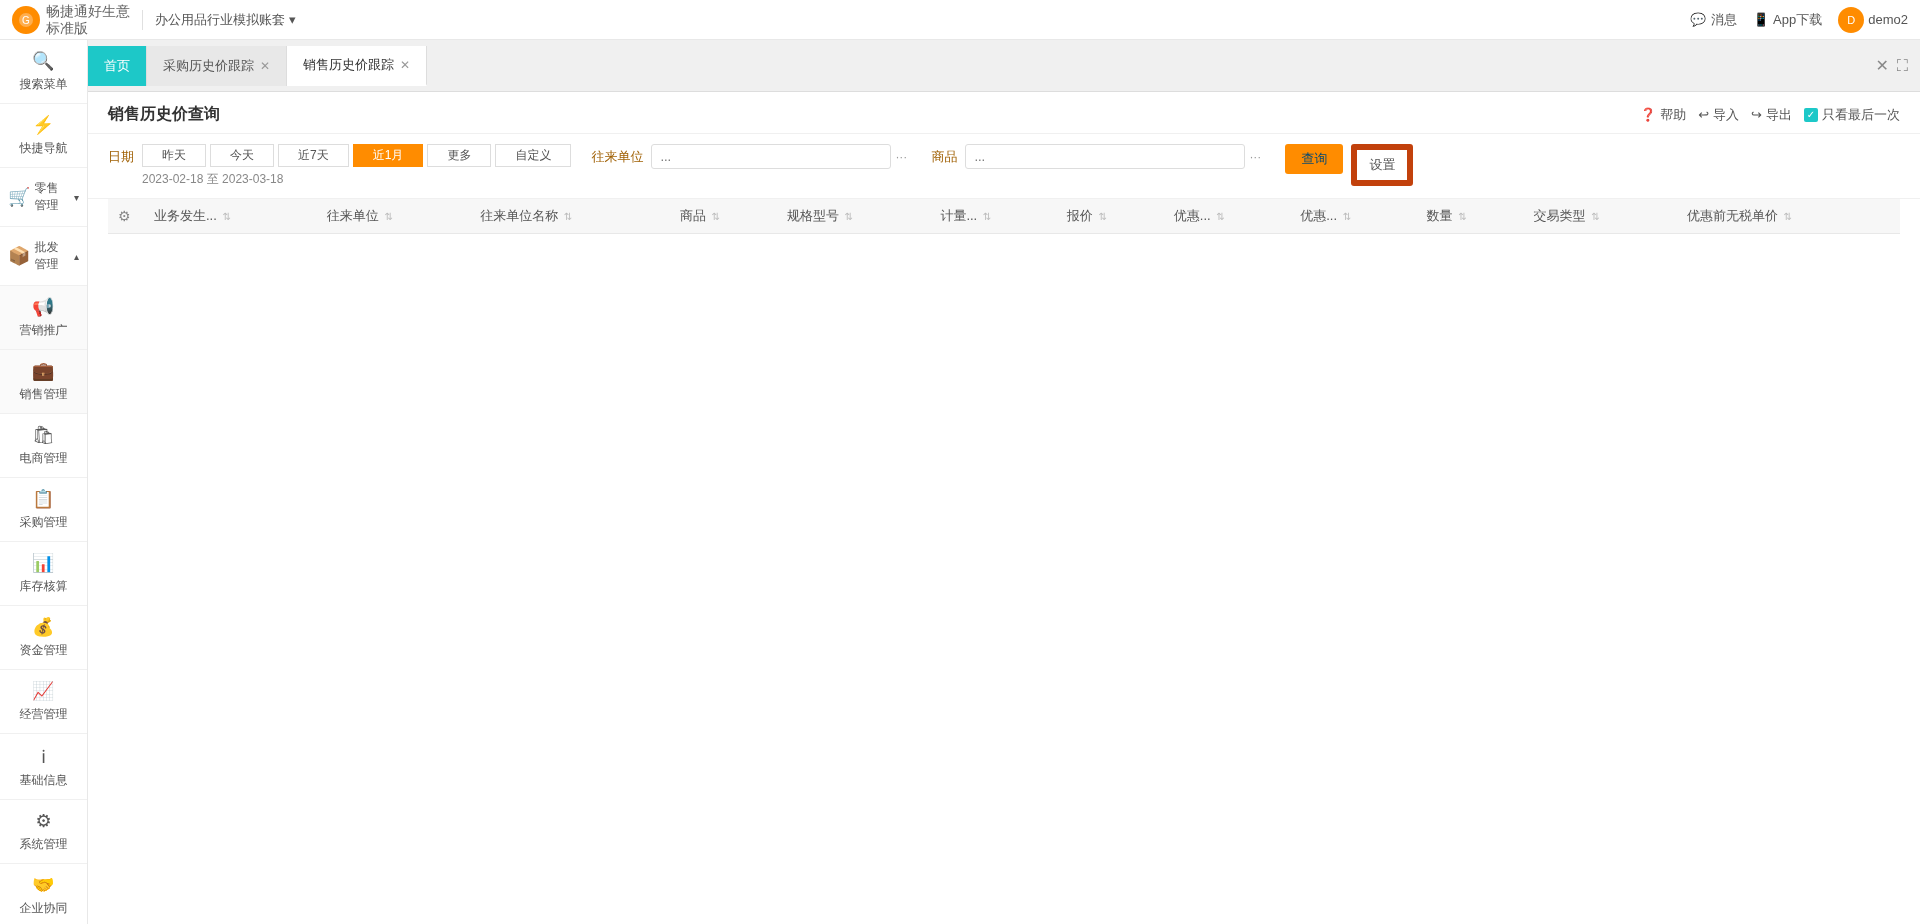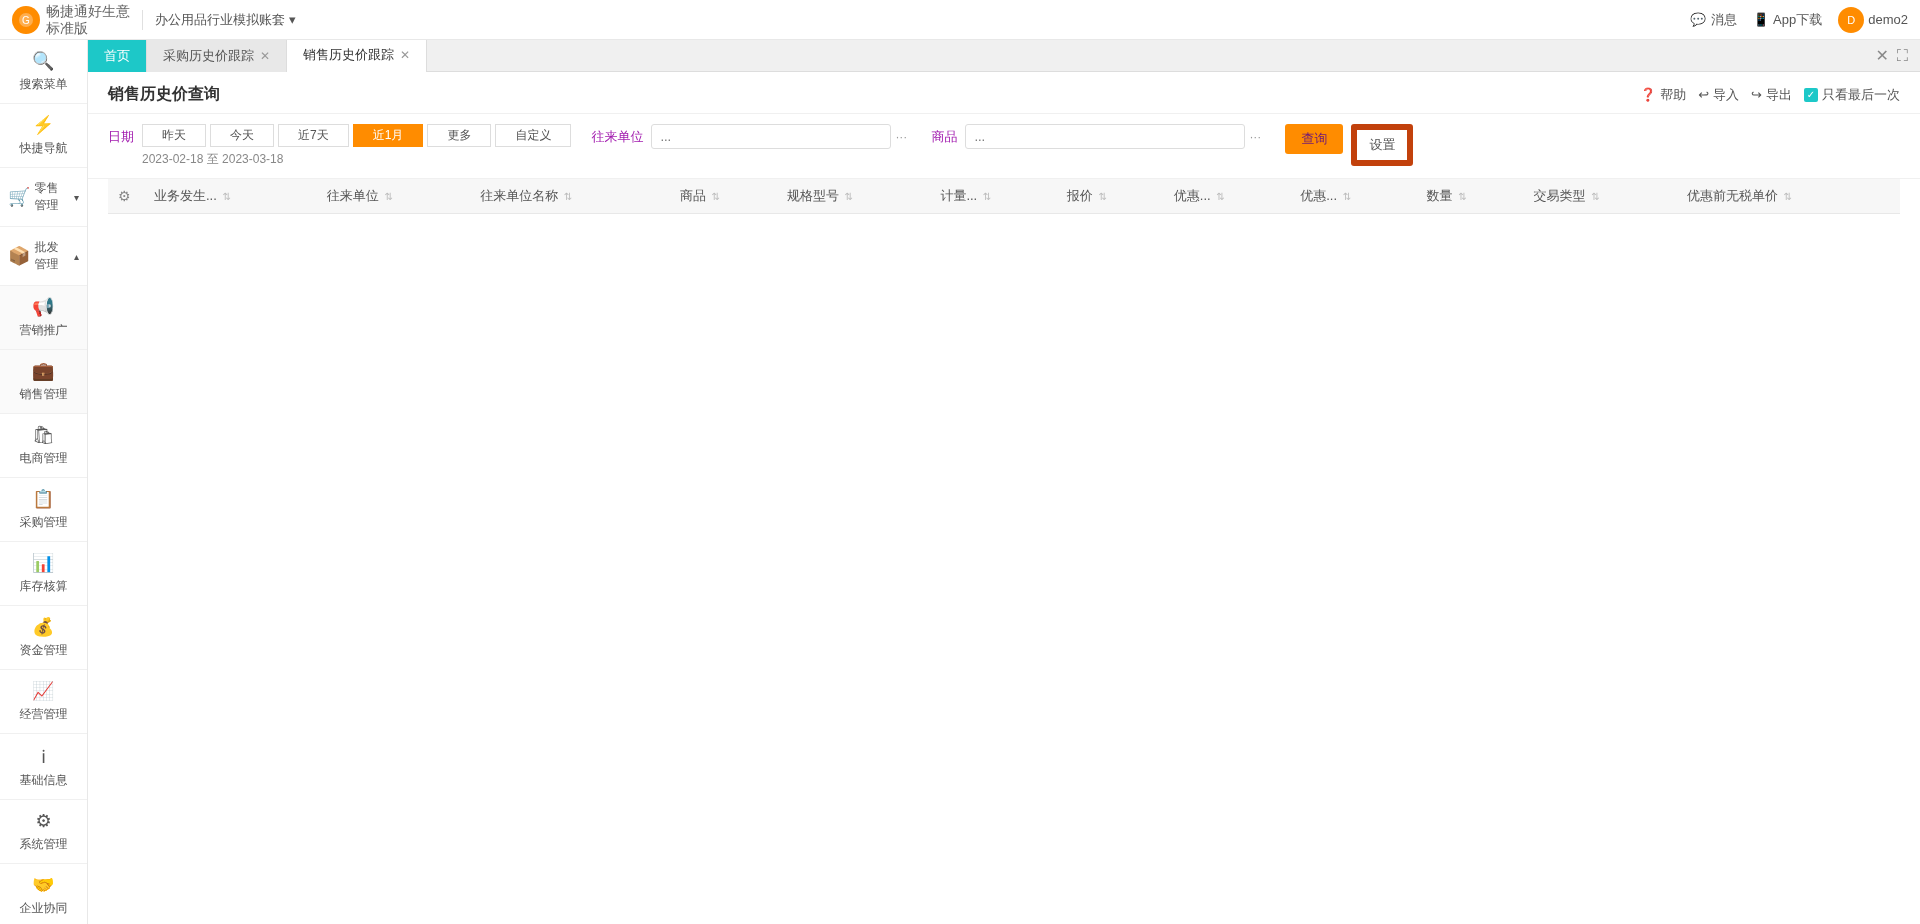--- a/index.html
+++ b/index.html
@@ -55,21 +55,21 @@
     .sidebar-item .item-icon { font-size: 18px; }
     .sidebar-item.has-arrow { flex-direction: row; justify-content: center; gap: 4px; padding: 12px 8px; }
     .sidebar-item.has-arrow .arrow { font-size: 10px; }
     .sidebar-section { background: #fafafa; }
 
     
     .content-area { flex: 1; display: flex; flex-direction: column; overflow: hidden; }
 
     
     .tab-bar {
-      height: 32px;
+      height: 52px;
       background: #f0f0f0;
       display: flex;
       align-items: center;
       border-bottom: 1px solid #ddd;
       flex-shrink: 0;
       padding-left: 0;
     }
     .tab-item {
       height: 40px;
       padding: 0 16px;
@@ -113,21 +113,21 @@
     
     .filter-bar {
       padding: 10px 20px;
       display: flex;
       align-items: flex-start;
       gap: 20px;
       flex-wrap: wrap;
       border-bottom: 1px solid #f0f0f0;
     }
     .filter-group { display: flex; align-items: flex-start; gap: 8px; }
-    .filter-label { color: #a21caf; font-size: 13px; white-space: nowrap; padding-top: 4px; }
+    .filter-label { color: #a16207; font-size: 13px; white-space: nowrap; padding-top: 4px; }
     .filter-dates { display: flex; flex-direction: column; gap: 4px; }
     .date-buttons { display: flex; align-items: center; gap: 4px; }
     .date-btn {
       padding: 2px 19px;
       border: 1px solid #ddd;
       border-radius: 0;
       background: #fff;
       cursor: pointer;
       font-size: 12px;
       color: #555;
@@ -143,21 +143,21 @@
       width: 200px;
       color: #333;
       outline: none;
     }
     .filter-more { color: #999; font-size: 12px; padding: 4px; cursor: pointer; }
 
     
     .filter-actions { display: flex; align-items: flex-start; gap: 8px; padding-top: 0; }
     .btn-query {
       background: #ff8c00;
-      color: #701a75;
+      color: #0c4a6e;
       border: none;
       border-radius: 3px;
       padding: 6px 16px;
       cursor: pointer;
       font-size: 13px;
     }
     .btn-settings {
       background: #fff;
       color: #555;
       border: 6px solid #c2410c;

